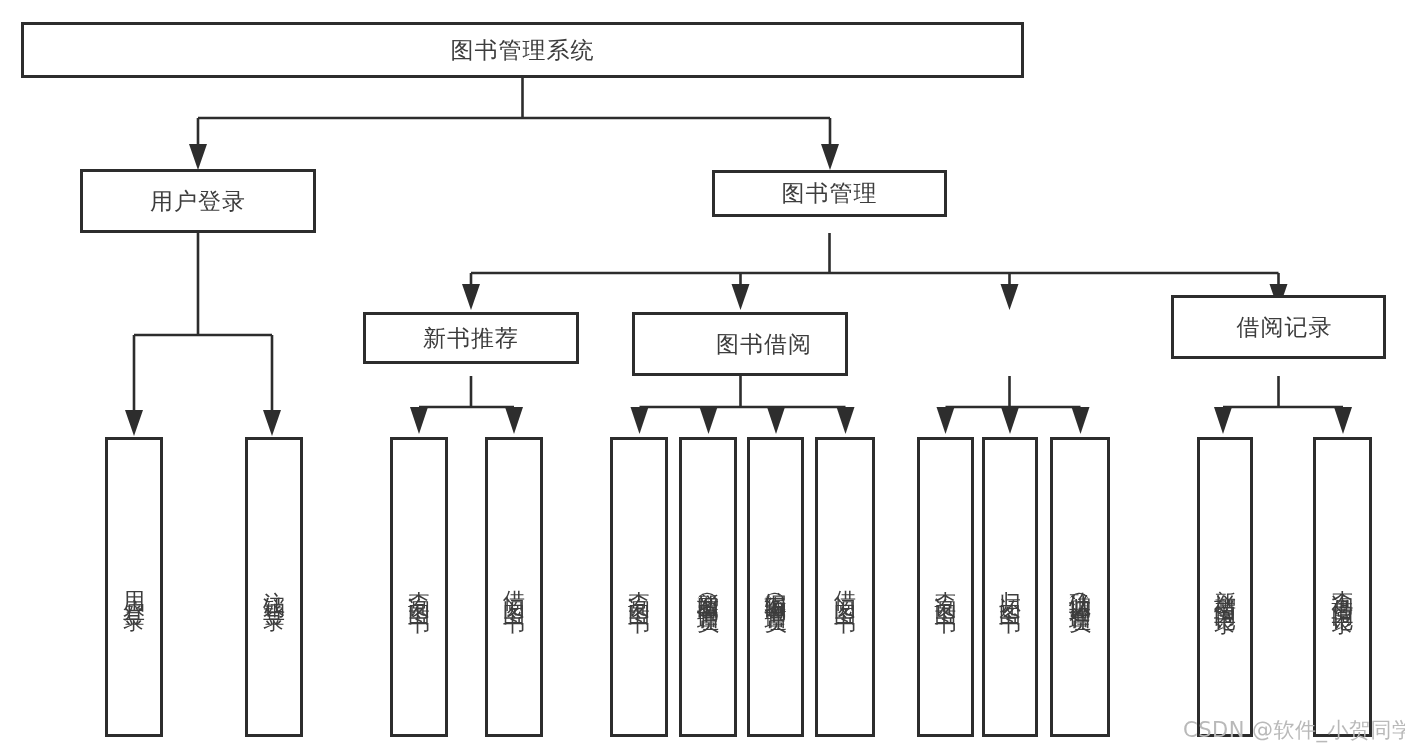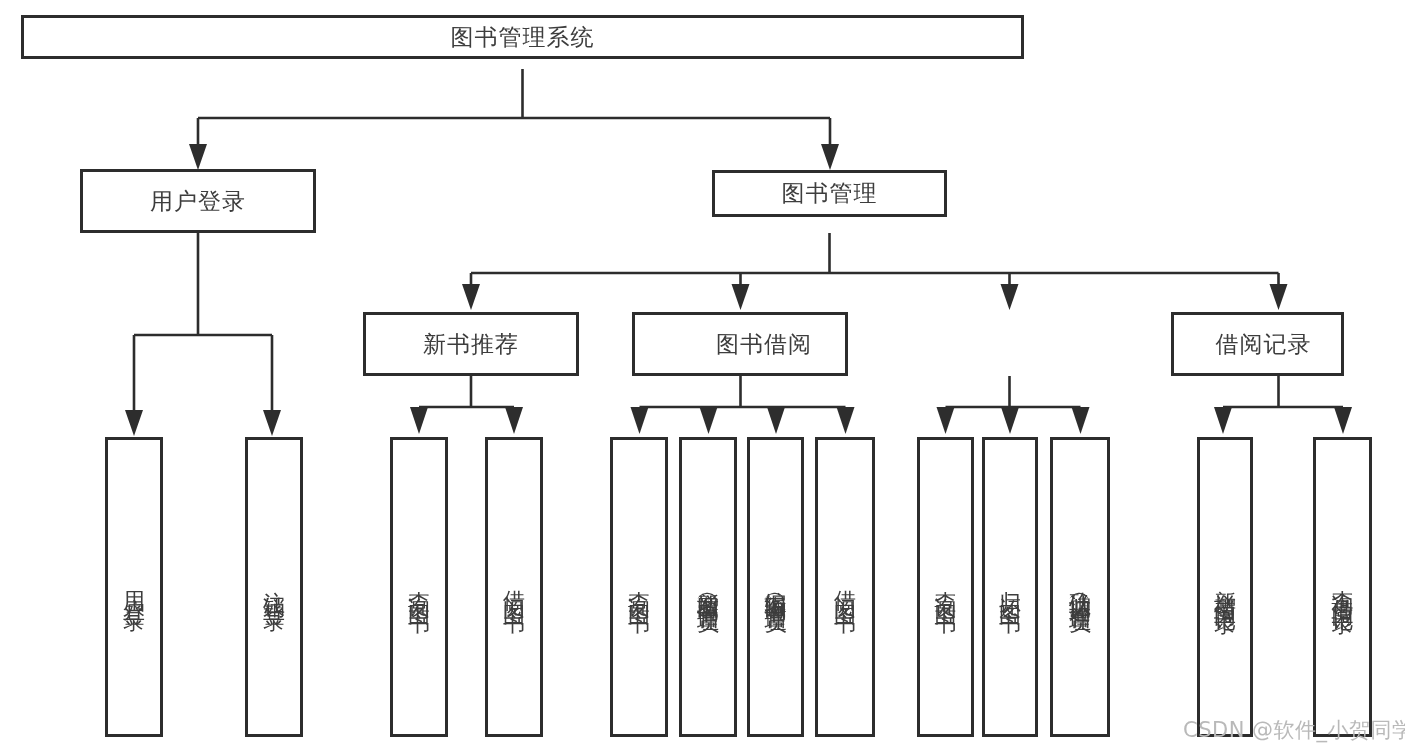--- a/index.html
+++ b/index.html
@@ -72,38 +72,38 @@
       <polygon points="1071.5,407 1089.5,407 1080.5,434"></polygon>
     </g>
 
     <g>
       <path d="M1278.5,376 V407 M1223,407 H1343"></path>
       <polygon points="1214,407 1232,407 1223,434"></polygon>
       <polygon points="1334,407 1352,407 1343,434"></polygon>
     </g>
   </svg>
 
-  <div class="node" style="left:21px;top:15px;width:1003px;height:44px;">
+  <div class="node" style="left:21px;top:22px;width:1003px;height:56px;">
     <span class="hlabel">图书管理系统</span>
   </div>
 
   <div class="node" style="left:80px;top:169px;width:236px;height:64px;">
     <span class="hlabel">用户登录</span>
   </div>
   <div class="node" style="left:712px;top:170px;width:235px;height:47px;">
     <span class="hlabel">图书管理</span>
   </div>
 
-  <div class="node" style="left:363px;top:312px;width:216px;height:64px;">
+  <div class="node" style="left:363px;top:312px;width:216px;height:52px;">
     <span class="hlabel">新书推荐</span>
   </div>
   <div class="node" style="left:632px;top:312px;width:216px;height:64px;padding-left:48px;">
     <span class="hlabel">图书借阅</span>
   </div>
-  <div class="node" style="left:1171px;top:312px;width:173px;height:64px;padding-left:12px;">
+  <div class="node" style="left:1171px;top:295px;width:215px;height:64px;padding-left:12px;">
     <span class="hlabel">借阅记录</span>
   </div>
 
   <div class="node" style="left:105px;top:437px;width:58px;height:300px;">
     <span class="vtext">用户登录</span>
   </div>
   <div class="node" style="left:245px;top:437px;width:58px;height:300px;">
     <span class="vtext">注销登录</span>
   </div>
 

